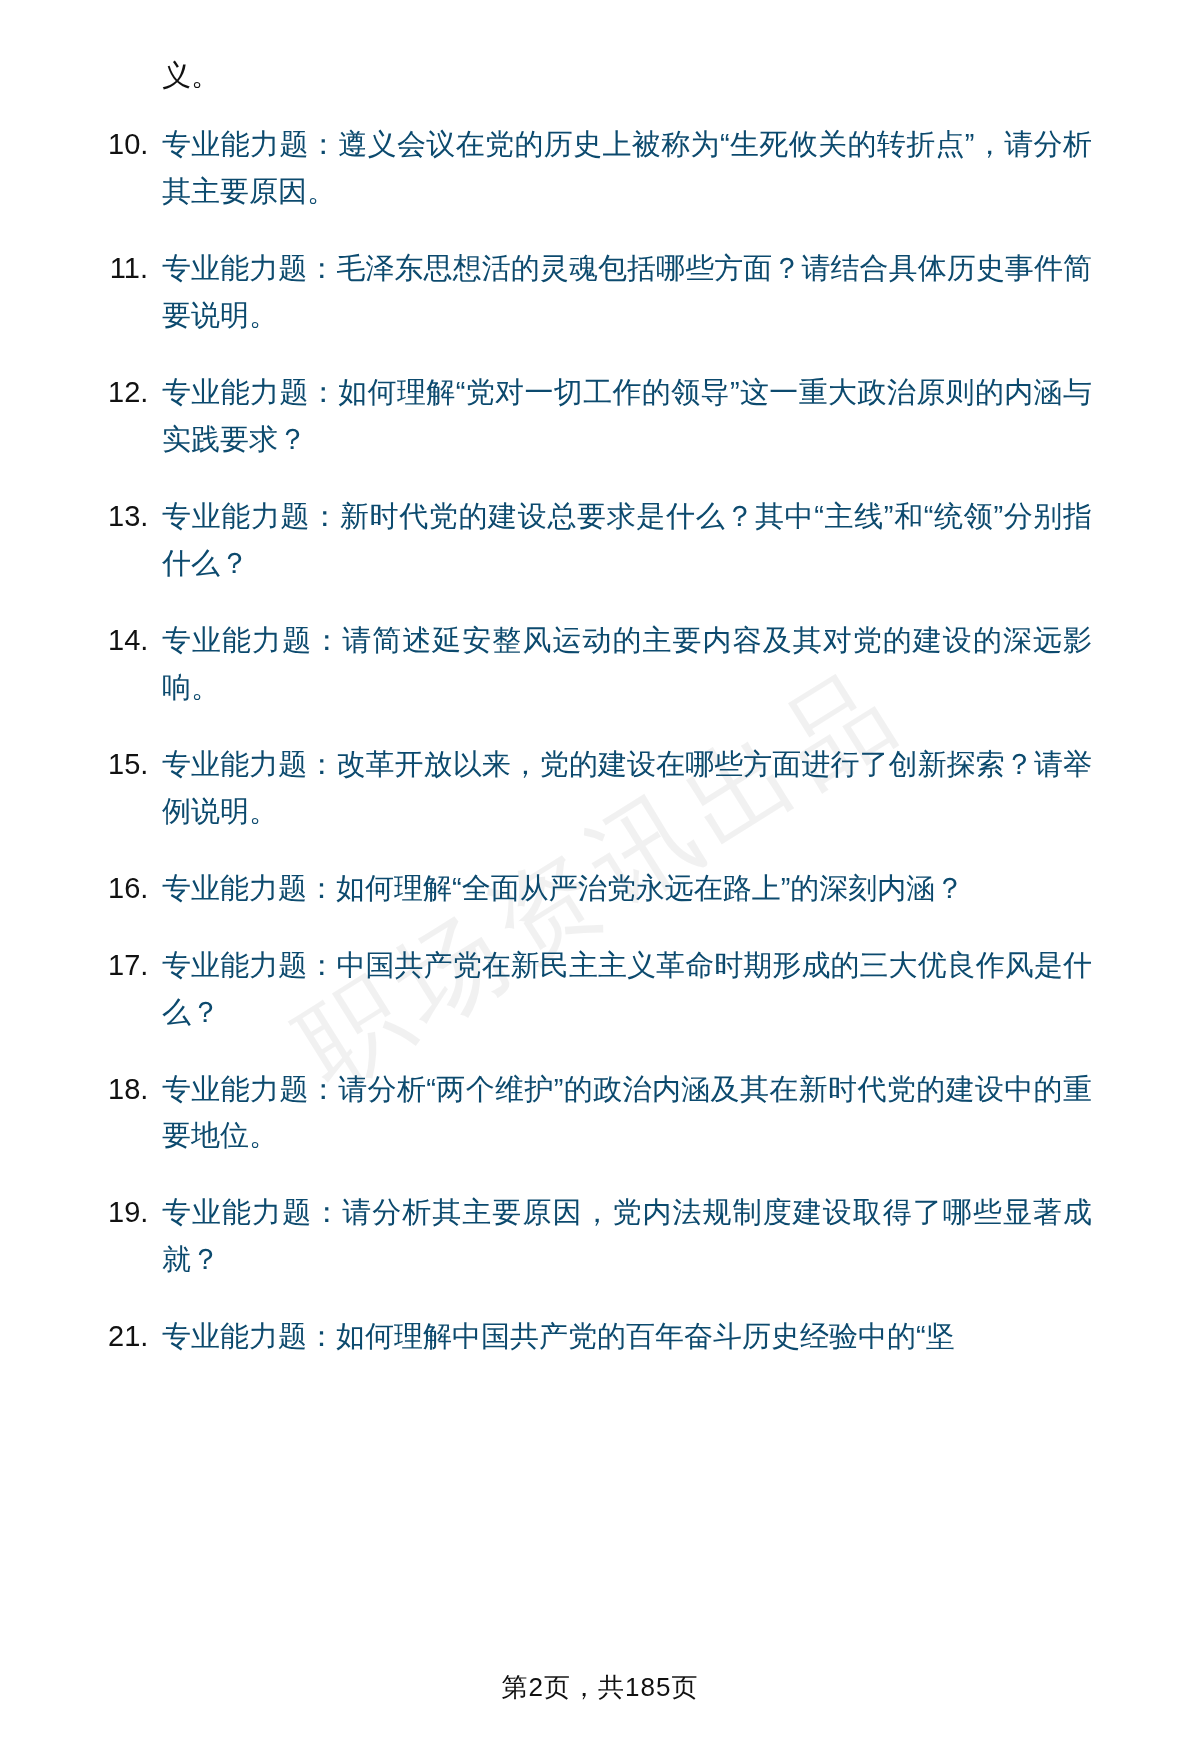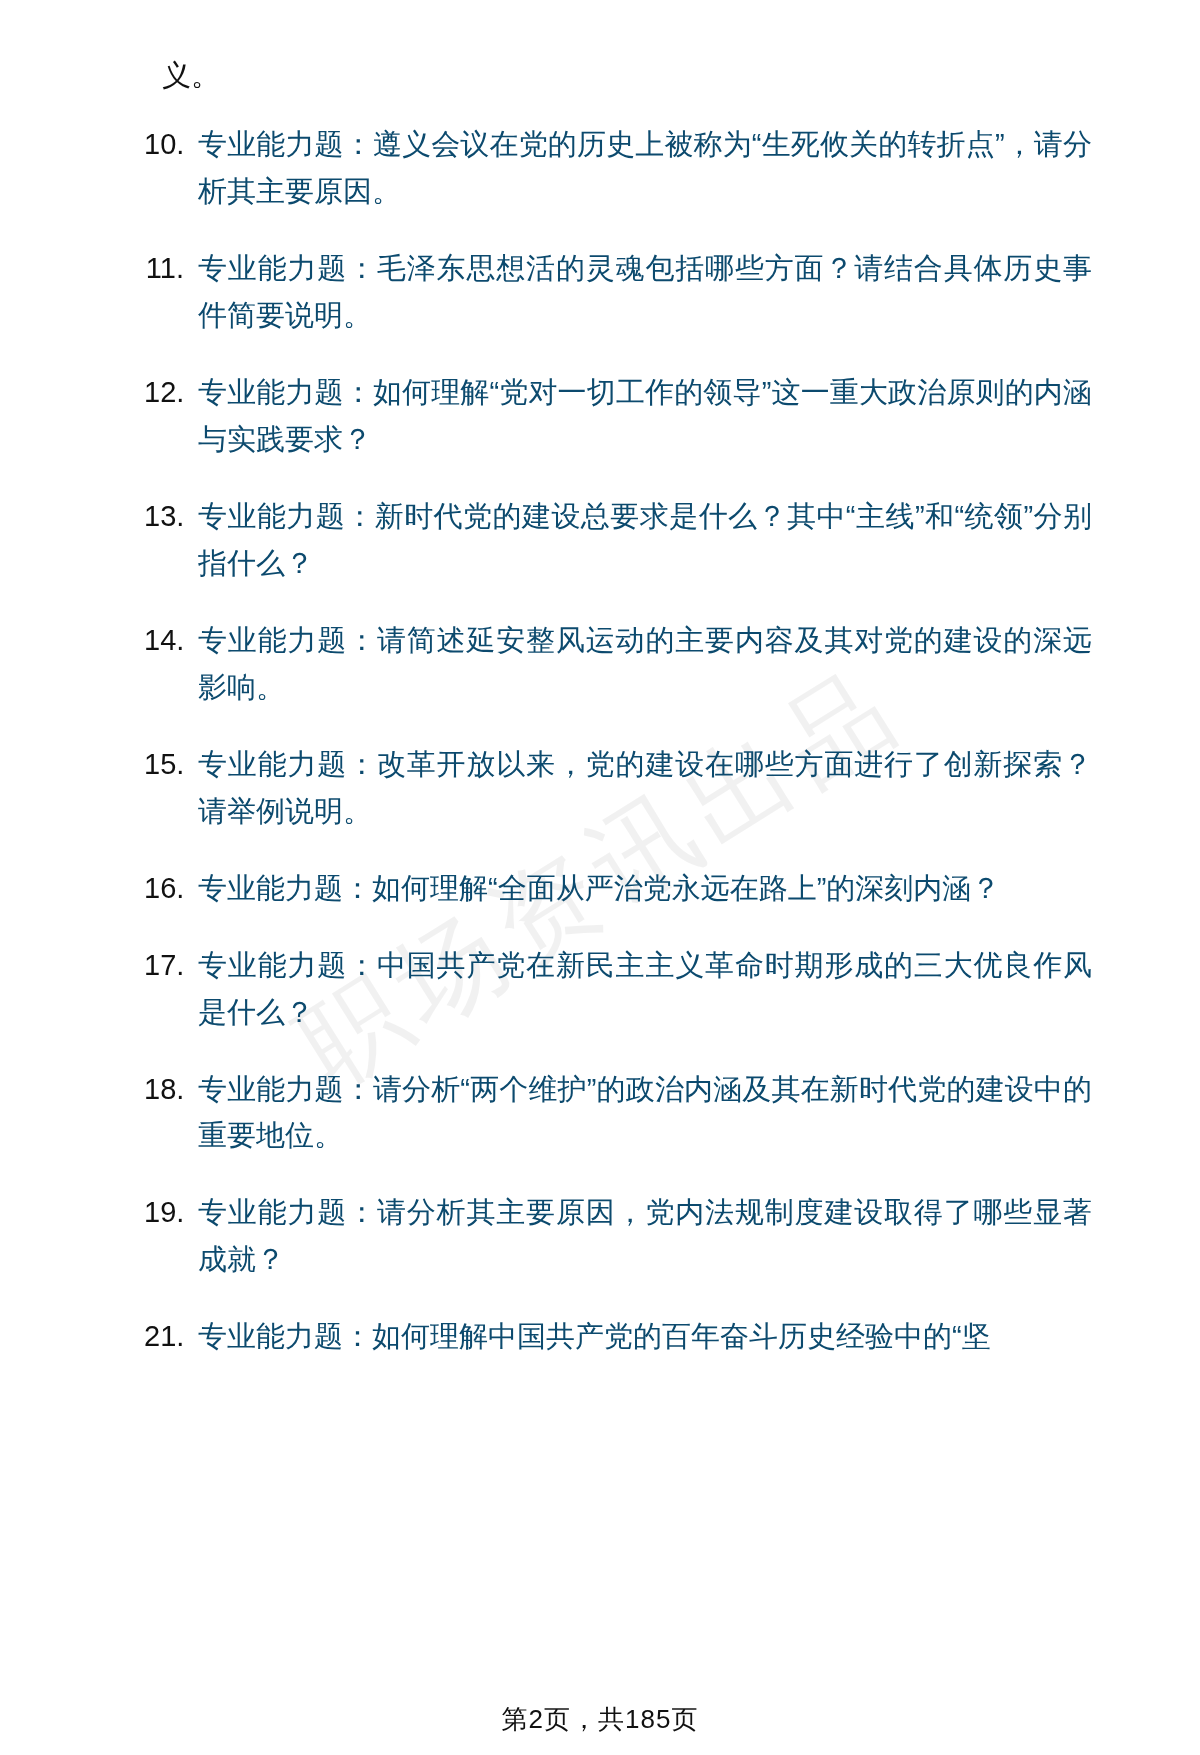--- a/index.html
+++ b/index.html
@@ -53,36 +53,35 @@
   }
   .qnum {
     flex: 0 0 auto;
     width: 54px;
     text-align: right;
     padding-right: 14px;
     font-size: 29px;
     line-height: 1.62;
     box-sizing: border-box;
     color: #111111;
-    margin-left: 36px;
   }
   .qtext {
     flex: 1 1 auto;
     font-size: 29px;
     line-height: 1.62;
     color: #0c4a6e;
     text-align: justify;
     text-justify: inter-ideograph;
     word-break: break-all;
   }
   .footer {
     position: absolute;
     left: 0;
     right: 0;
-    bottom: 18px;
+    bottom: 50px;
     text-align: center;
     font-size: 26px;
     color: #111111;
     letter-spacing: 1px;
   }
 </style>
 </head>
 <body>
 
 <div class="page">

